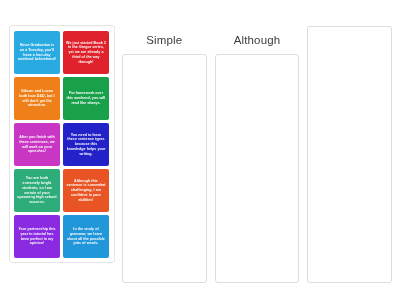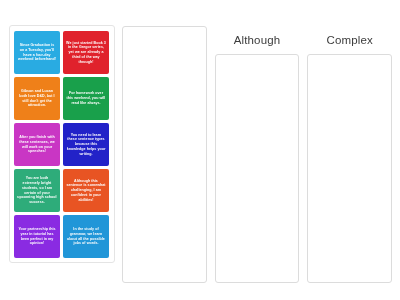--- a/index.html
+++ b/index.html
@@ -145,28 +145,28 @@
 
     <div class="card" style="background: rgb(33, 150, 216);">
       <span>In the study of grammar, we learn about all the possible jobs of words.</span>
     </div>
 
   </div>
 
   <div id="columns">
 
     <div class="column">
+      <div class="column-title">Simple</div>
       <div class="dropzone"></div>
     </div>
 
     <div class="column">
       <div class="column-title">Although</div>
       <div class="dropzone"></div>
     </div>
 
     <div class="column">
-      <div class="column-title">Complex</div>
       <div class="dropzone"></div>
     </div>
 
   </div>
 
 </div>
 
 </body></html>

